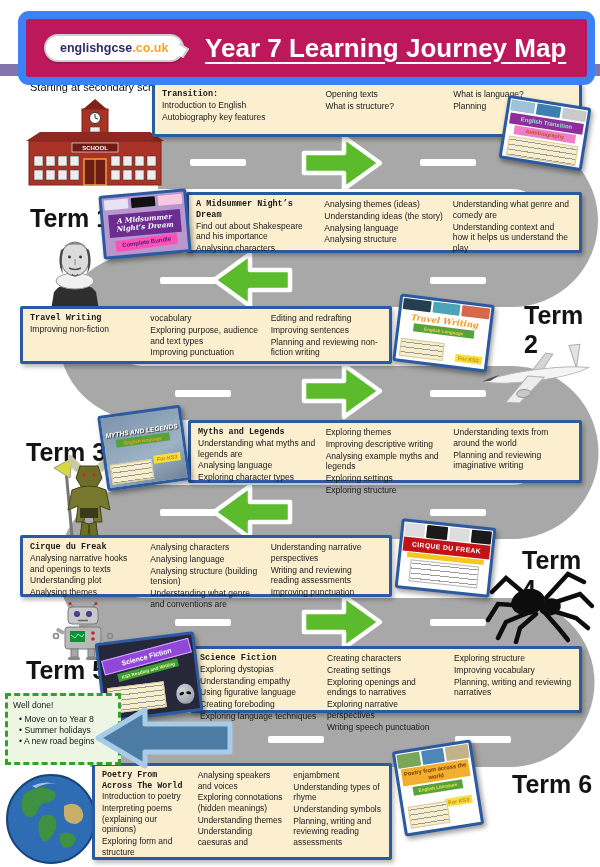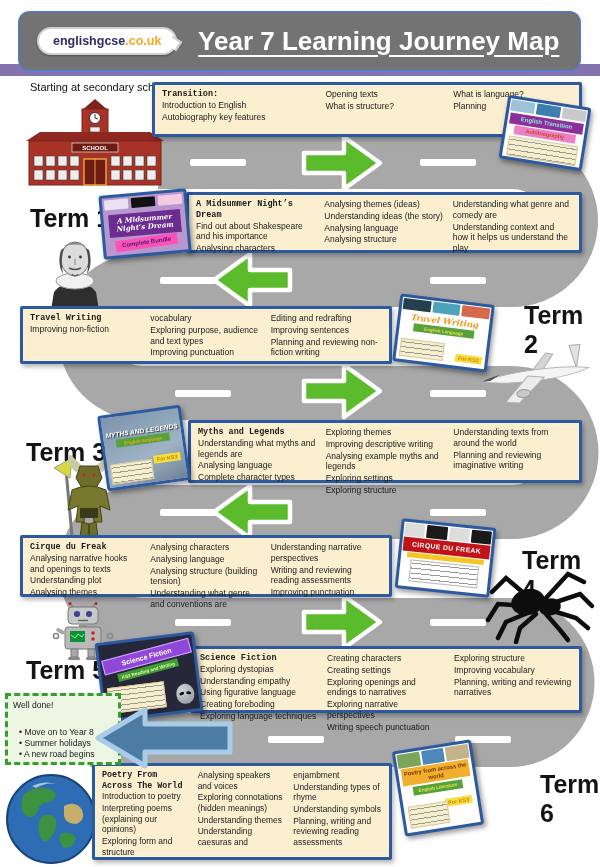--- a/index.html
+++ b/index.html
@@ -1,22 +1,22 @@
 <!DOCTYPE html>
 <html><head>
 <meta charset="utf-8">
 <style>
   html,body{margin:0;padding:0;background:#fff;}
   .page{position:relative;width:600px;height:867px;overflow:hidden;background:#fff;
         font-family:"Liberation Sans",sans-serif;}
 
   
   .accent-strip{position:absolute;left:0;top:64px;width:600px;height:12px;background:#8474AE;z-index:1;}
-  .header{position:absolute;left:18px;top:11px;width:561px;height:58px;background:#737373;
-          border:1px solid #3b82f6;border-radius:11px;z-index:6;display:flex;align-items:center;}
+  .header{position:absolute;left:18px;top:11px;width:561px;height:58px;background:#be185d;
+          border:8px solid #3b82f6;border-radius:11px;z-index:6;display:flex;align-items:center;}
   .logo-pill{position:relative;margin-left:18px;background:#fff;border:2px solid #cfcfcf;border-radius:15px;
              padding:5px 14px;font-size:12.5px;font-weight:bold;white-space:nowrap;box-shadow:0 1px 2px rgba(0,0,0,.3);}
   .logo-pill::after{content:"";position:absolute;right:-5px;top:9px;width:9px;height:9px;background:#fff;
              border-right:2px solid #cfcfcf;border-top:2px solid #cfcfcf;transform:rotate(33deg);}
   .logo-prefix{color:#2F2B66;}
   .logo-suffix{color:#F5A623;}
   .header-title{flex:1;text-align:center;color:#fff;font-size:26px;font-weight:600;
                 text-decoration:underline;text-underline-offset:5px;}
 
   .start-label{position:absolute;left:30px;top:81px;font-size:11px;color:#111;z-index:3;}
@@ -35,21 +35,21 @@
   .bcol{flex:1;min-width:0;}
   .bcol.w-lg{flex:1.3;}
   .btitle{font-weight:bold;font-family:Liberation Mono, monospace;}
   .tl{margin:0 0 1px 0;}
   #box-poetry{font-size:8.4px;gap:7px;}
 
   
   .welldone{position:absolute;left:5px;top:693px;width:116px;height:72px;background:#EDF5E3;
             border:3px dashed #33A02C;box-sizing:border-box;padding:4px 5px;font-size:8.6px;
             color:#1a1a1a;z-index:4;}
-  .welldone .wtitle{margin-bottom:17px;}
+  .welldone .wtitle{margin-bottom:4px;}
   .welldone .tl{padding-left:6px;}
   .welldone .tl::before{content:"\2022  ";}
 
   
   .thumb{position:absolute;z-index:4;border:3px solid #2C5AA0;border-radius:3px;overflow:hidden;
          box-sizing:border-box;box-shadow:2px 3px 5px rgba(0,0,0,.4);background:#fff;}
   .pt-strip{display:flex;height:13px;}
   .pt-strip i{flex:1;margin:1px;border-radius:1px;}
   .tbanner,.tsub,.tbadge{text-align:center;font-weight:bold;line-height:1.15;}
   .lines{background:#F7EECB;border:1px solid #d8c89a;
@@ -181,21 +181,21 @@
     </g>
     <rect x="58" y="62" width="22" height="26" fill="#6E1B14" stroke="#E8A33D" stroke-width="1.5"></rect>
     <line x1="69" y1="62" x2="69" y2="88" stroke="#E8A33D" stroke-width="1"></line>
   </svg>
 
   <div class="term" style="left:30px;top:204px">Term 1</div>
   <div class="term" style="left:524px;top:301px">Term 2</div>
   <div class="term" style="left:26px;top:438px">Term 3</div>
   <div class="term" style="left:522px;top:546px">Term 4</div>
   <div class="term" style="left:26px;top:656px">Term 5</div>
-  <div class="term" style="left:540px;top:770px">Term 6</div>
+  <div class="term" style="left:512px;top:770px">Term 6</div>
 
   <div class="box" id="box-transition" style="left:152px;top:82px;width:430px;height:55px">
     <div class="bcol w-lg">
         <div class="btitle">Transition:</div>
       <div>
           <div class="tl">Introduction to English</div>
           <div class="tl">Autobiography key features</div>
         </div>
       </div>
     <div class="bcol">
@@ -246,21 +246,21 @@
         <div class="tl">Planning and reviewing non-fiction writing</div>
       </div>
   </div>
 
   <div class="box" id="box-myths" style="left:188px;top:420px;width:394px;height:63px">
     <div class="bcol">
         <div class="btitle">Myths and Legends</div>
       <div>
           <div class="tl">Understanding what myths and legends are</div>
           <div class="tl">Analysing language</div>
-          <div class="tl">Complete character types</div>
+          <div class="tl">Exploring character types</div>
         </div>
       </div>
     <div class="bcol">
         <div class="tl">Exploring themes</div>
         <div class="tl">Improving descriptive writing</div>
         <div class="tl">Analysing example myths and legends</div>
         <div class="tl">Exploring settings</div>
         <div class="tl">Exploring structure</div>
       </div>
     <div class="bcol">

